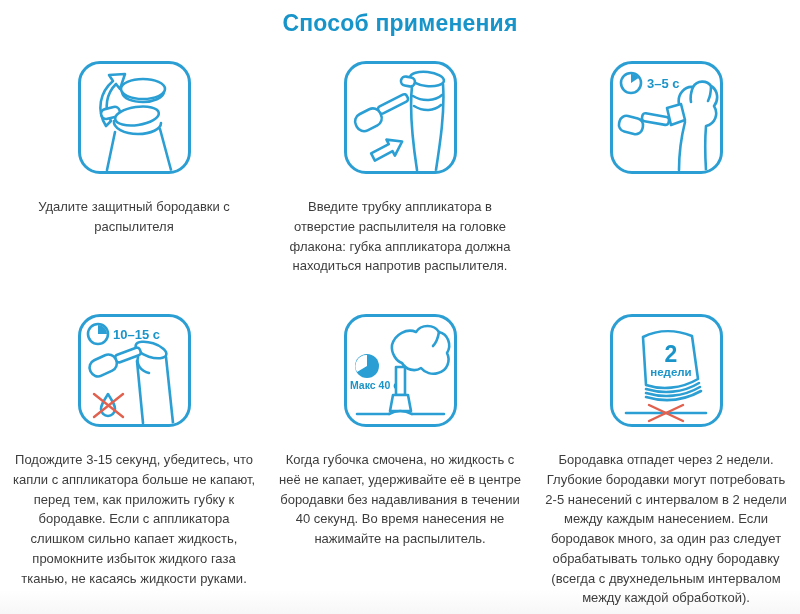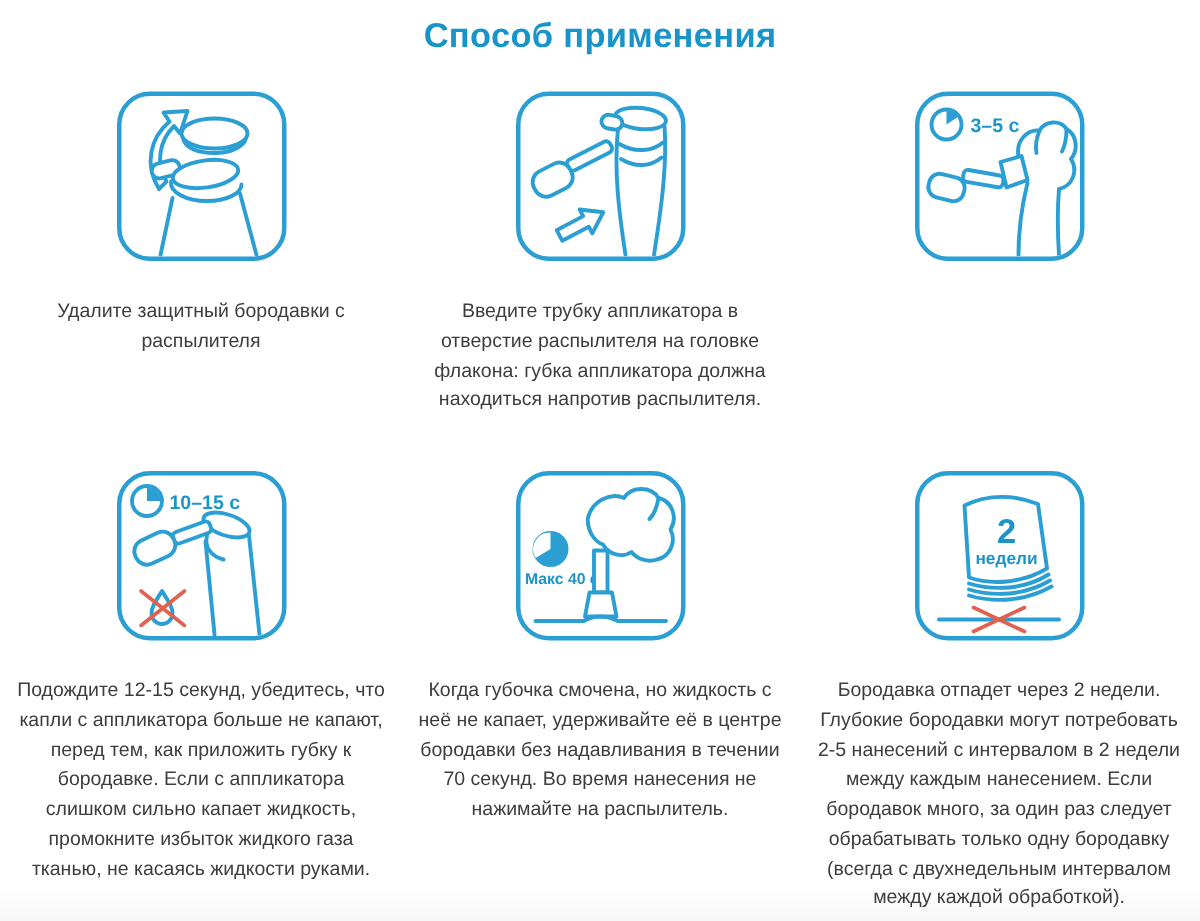--- a/index.html
+++ b/index.html
@@ -107,38 +107,38 @@
           <ellipse class="lnf" cx="70" cy="33" rx="16" ry="7" transform="rotate(18 70 33)"></ellipse>
           <path class="ln" d="M57,40 C55,48 60,54 68,56"></path>
           <path class="ln" d="M56,44 L62,106"></path>
           <path class="ln" d="M85,40 L92,106"></path>
           <rect class="lnf" x="34" y="34" width="26" height="8" rx="3" transform="rotate(-20 47 38)"></rect>
           <rect class="lnf" x="8" y="40" width="28" height="17" rx="8" transform="rotate(-25 22 48)"></rect>
           <path class="lnf" d="M27,77 c5,8 7,11 7,15 a7,7 0 1 1 -14,0 c0,-4 2,-7 7,-15 z"></path>
           <path class="redln" d="M13,77 L42,100 M42,77 L13,100"></path>
         </svg>
       </div>
-      <figcaption class="step-text">Подождите 12-15 секунд, убедитесь, что капли с аппликатора больше не капают, перед тем, как приложить губку к бородавке. Если с аппликатора слишком сильно капает жидкость, промокните избыток жидкого газа тканью, не касаясь жидкости руками.</figcaption>
+      <figcaption class="step-text">Подождите 3-15 секунд, убедитесь, что капли с аппликатора больше не капают, перед тем, как приложить губку к бородавке. Если с аппликатора слишком сильно капает жидкость, промокните избыток жидкого газа тканью, не касаясь жидкости руками.</figcaption>
     </figure>
 
     <figure class="step">
       <div class="icon-box">
         <svg viewBox="0 0 107 107">
           <circle class="fl" cx="20" cy="49" r="12"></circle>
           <path fill="#ffffff" d="M20,49 L20,38 A11.2,11.2 0 0 0 10,55 Z"></path>
           <text class="badge sm" x="3" y="72">Макс 40 с</text>
           <path class="ln" d="M45,28 C48,17 60,11 69,15 C74,7 87,7 92,15 C101,17 105,28 100,36 C104,44 100,54 91,56 C85,58 78,56 74,51 C68,55 59,53 55,46 C49,44 44,36 45,28 Z"></path>
           <path class="ln" d="M92,15 C91,21 89,26 86,29"></path>
           <path class="lnf" d="M49,50 L58,50 L58,78 L49,78 Z"></path>
           <path class="lnf" d="M46,78 L61,78 L64,94 L43,94 Z"></path>
           <path class="ln" d="M10,97 L42,97 M65,97 L97,97"></path>
           <path class="ln" d="M42,97 Q53,91 65,97"></path>
         </svg>
       </div>
-      <figcaption class="step-text">Когда губочка смочена, но жидкость с неё не капает, удерживайте её в центре бородавки без надавливания в течении 70 секунд. Во время нанесения не нажимайте на распылитель.</figcaption>
+      <figcaption class="step-text">Когда губочка смочена, но жидкость с неё не капает, удерживайте её в центре бородавки без надавливания в течении 40 секунд. Во время нанесения не нажимайте на распылитель.</figcaption>
     </figure>
 
     <figure class="step">
       <div class="icon-box">
         <svg viewBox="0 0 107 107">
           <path class="ln" d="M33,80 C50,85 70,84 88,74"></path>
           <path class="ln" d="M33,76 C50,81 70,80 87,70"></path>
           <path class="ln" d="M33,72 C50,77 70,76 86,66"></path>
           <path class="lnf" d="M30,20 C46,12 64,13 79,19 L85,62 C68,72 48,73 33,68 Z"></path>
           <text class="big" x="58" y="45" text-anchor="middle">2</text>

